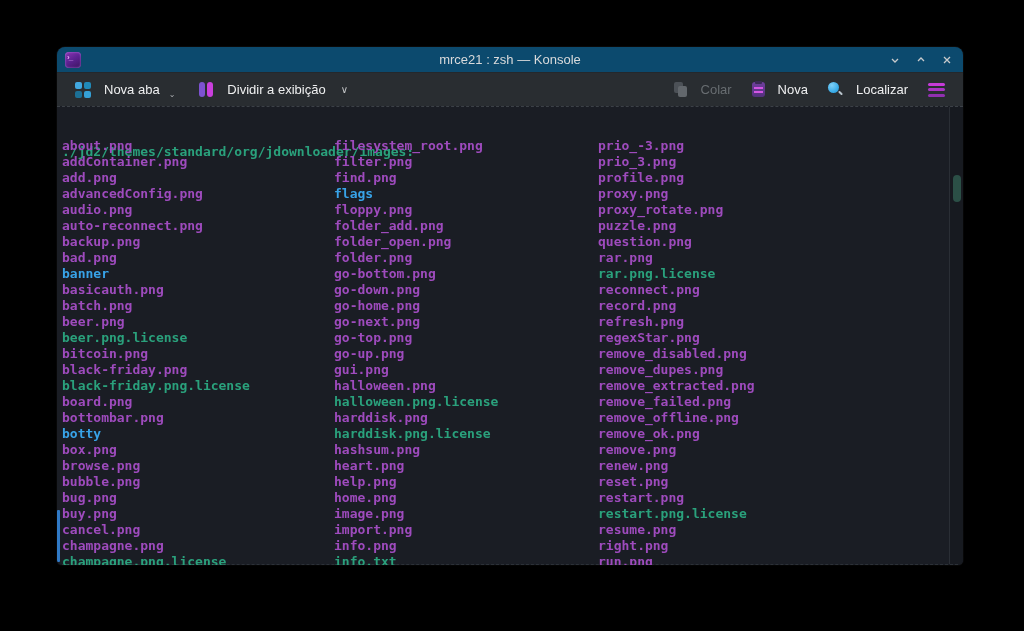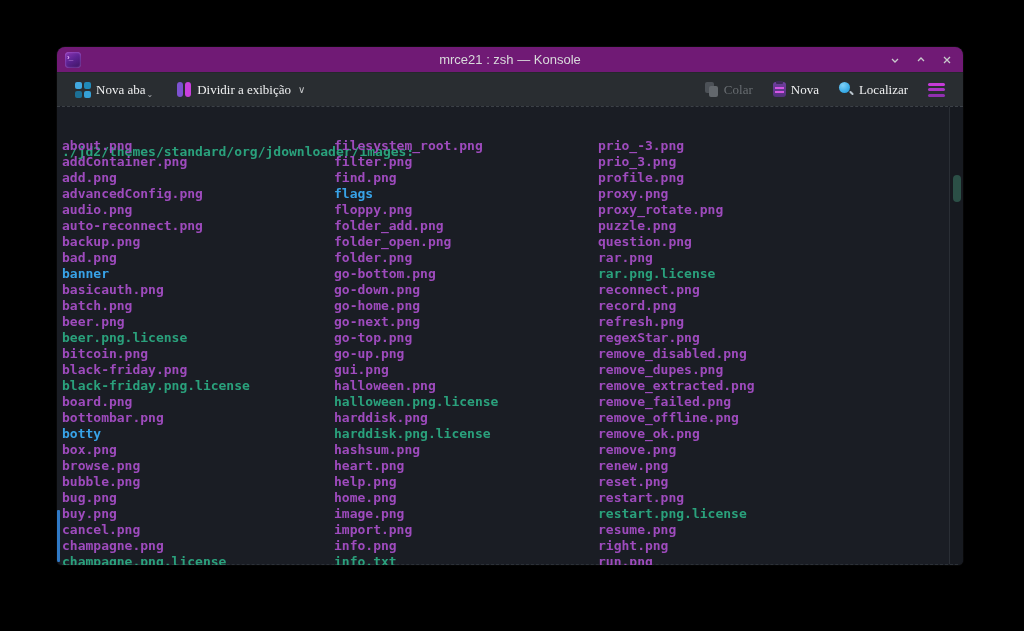--- a/index.html
+++ b/index.html
@@ -9,21 +9,21 @@
   .window {
     position:absolute; left:57px; top:47px; width:906px; height:518px;
     border-radius:8px 8px 5px 5px; overflow:hidden;
     background:#1a1d24;
     box-shadow:0 10px 38px rgba(0,0,0,0.95), 0 0 0 1px rgba(255,255,255,0.05);
     display:flex; flex-direction:column;
   }
 
   
   .titlebar {
-    position:relative; height:26px; flex:0 0 26px; background:#701a75;
+    position:relative; height:26px; flex:0 0 26px; background:#0c4a6e;
     display:flex; align-items:center; padding:0 8px;
     border-bottom:1px solid #24282c;
   }
   .app-icon {
     width:16px; height:16px; border-radius:4px;
     background:linear-gradient(150deg,#8b37b3 0%,#5e2394 45%,#3c1460 100%);
     box-shadow:inset 0 0 2px #c277e8;
     position:relative;
   }
   .app-icon::after {
@@ -37,22 +37,22 @@
   .win-controls { margin-left:auto; display:flex; align-items:center; gap:10px; z-index:2; }
   .win-btn { width:16px; height:16px; display:flex; align-items:center; justify-content:center; }
   .win-btn svg { display:block; }
 
   
   .toolbar {
     height:33px; flex:0 0 33px; background:#292d31;
     display:flex; align-items:center; padding:0 10px; gap:4px;
   }
   .tbtn {
-    display:flex; align-items:center; gap:5px; padding:4px 8px;
-    border-radius:4px; font-size:13px; color:#eff0f1; cursor:default;font-family:Liberation Serif, serif;
+    display:flex; align-items:center; gap:13px; padding:4px 8px;
+    border-radius:4px; font-size:13px; color:#eff0f1; cursor:default;
   }
   .tbtn.disabled { color:#686d71; }
   .tbtn .menu-arrow { font-size:8px; color:#aeb1b4; transform:translateY(5px) translateX(-4px); }
   .tbtn .chevron { font-size:10px; color:#c3c5c7; margin-left:2px; }
   .spacer { flex:1; }
 
   
   .icon-newtab { width:16px; height:16px; display:grid; grid-template-columns:7px 7px;
                  grid-template-rows:7px 7px; gap:2px; }
   .icon-newtab span { border-radius:2px; }

